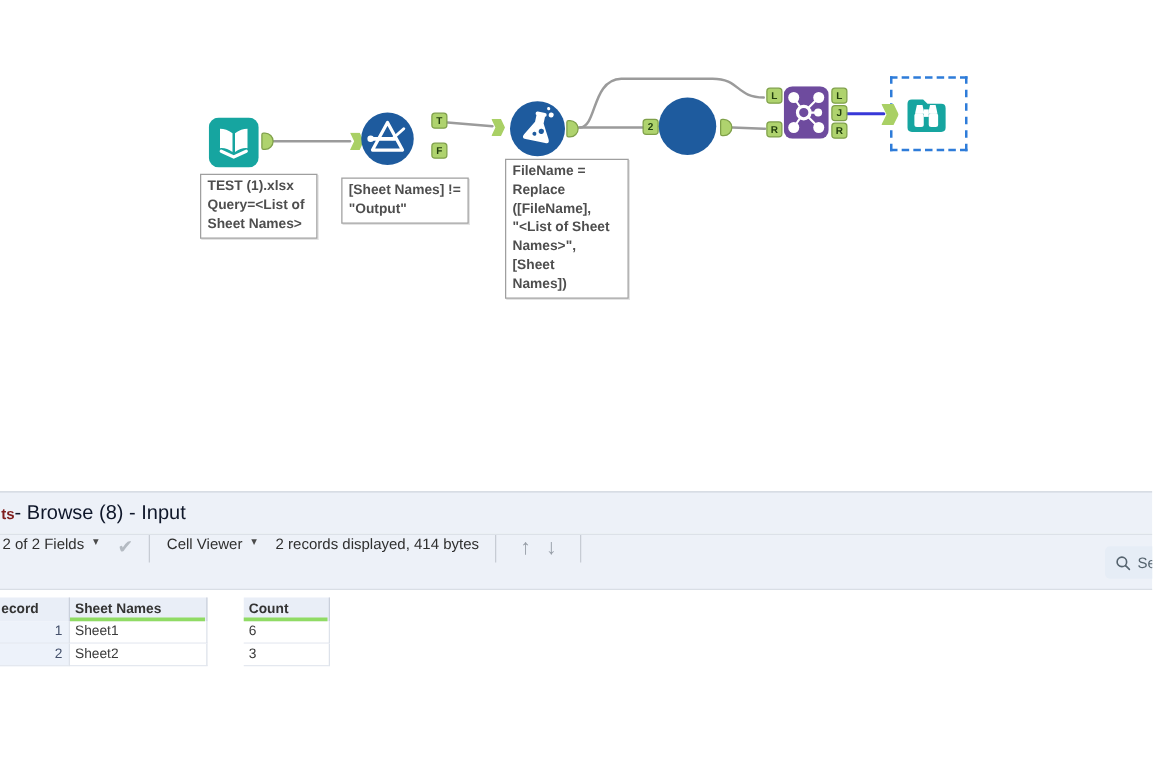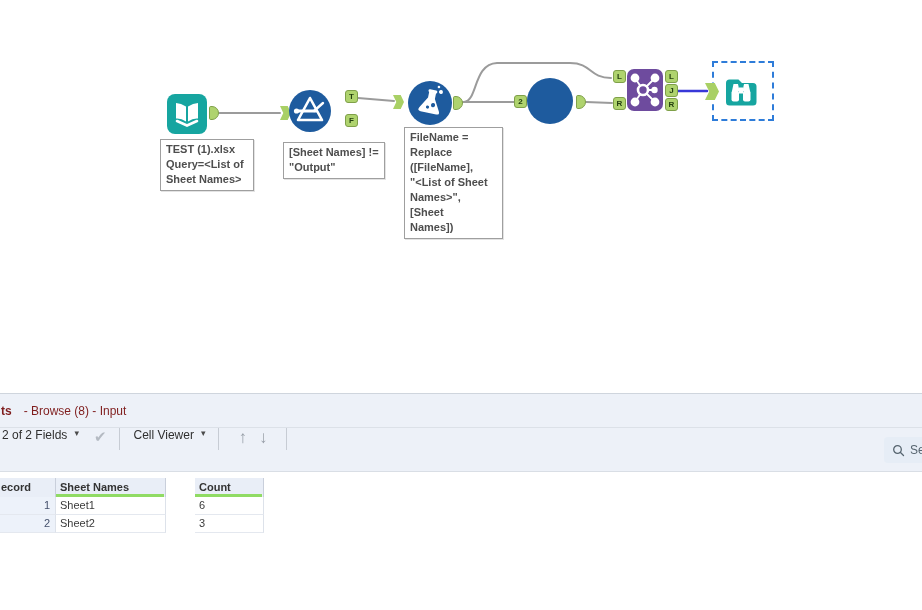--- a/index.html
+++ b/index.html
@@ -19,21 +19,21 @@
     clip-path:polygon(0% 0%,70% 0%,100% 50%,70% 100%,0% 100%,30% 50%);}
   .annotation{position:absolute;background:#fff;border:1px solid #9F9F9F;box-shadow:1px 1px 0 #E3E3E3;
     padding:2px 5px 3px 5px;font-size:11px;font-weight:bold;color:#4E4E4E;line-height:15px;
     white-space:pre-line;}
   .sel-box{position:absolute;border:2px dashed #2E7CD9;background:transparent;}
   
   .panel{position:absolute;left:0;top:393px;width:922px;height:217px;background:#fff;}
   .panel-header{position:absolute;left:0;top:0;width:922px;height:34px;background:#EDF1F8;
     border-top:1px solid #CFD5DD;box-sizing:border-box;display:flex;align-items:center;}
   .ph-bold{font-size:12px;font-weight:bold;color:#7f1d1d;margin-left:1px;}
-  .ph-rest{font-size:12px;color:#7f1d1d;margin-left:12px;}
+  .ph-rest{font-size:16px;color:#0f172a;margin-left:0;}
   .panel-toolbar{position:absolute;left:0;top:34px;width:922px;height:45px;background:#EDF1F8;
     border-top:1px solid #DCE1E8;border-bottom:1px solid #D9DEE5;box-sizing:border-box;
     display:flex;}
   .tb-text{font-size:12px;color:#2F2F2F;}
   .tb-caret{font-size:9px;color:#4A4A4A;margin-left:7px;}
   .tb-check{font-size:15px;color:#B4BAC2;margin-left:15px;}
   .vsep{width:1px;height:22px;background:#C7CCD4;margin:0 13px;}
   .tb-arrow{font-size:17px;color:#979EA7;margin:0 6px;}
   .search-pill{position:absolute;left:884px;top:9px;width:70px;height:26px;background:#E6EDF6;
     border-radius:4px;display:flex;align-items:center;padding-left:8px;box-sizing:border-box;}
@@ -135,21 +135,21 @@
         <path d="M23,14 h4.5 l1.5,7 h-7.5 Z" fill="#fff"></path>
         <rect x="18" y="17.5" width="4" height="6" fill="#fff"></rect>
         <rect x="10.5" y="20.5" width="7.5" height="11" rx="2" fill="#fff"></rect>
         <rect x="22" y="20.5" width="7.5" height="11" rx="2" fill="#fff"></rect>
       </svg>
     </div>
 
     <div class="annotation" style="left:160px;top:139px;width:82px;">TEST (1).xlsx
 Query=&lt;List of
 Sheet Names&gt;</div>
-    <div class="annotation" style="left:283px;top:142px;width:90px;">[Sheet Names] !=
+    <div class="annotation" style="left:273px;top:142px;width:90px;">[Sheet Names] !=
 "Output"</div>
     <div class="annotation" style="left:404px;top:127px;width:87px;">FileName =
 Replace
 ([FileName],
 "&lt;List of Sheet
 Names&gt;", [Sheet
 Names])</div>
   </div>
 
   <div class="panel">
@@ -159,20 +159,21 @@
       <span class="ph-rest">- Browse (8) - Input</span>
     </div>
 
     <div class="panel-toolbar">
       <span class="tb-text" style="margin-left:2px;">2 of 2 Fields</span>
       <span class="tb-caret">▾</span>
       <span class="tb-check">✔</span>
       <span class="vsep"></span>
       <span class="tb-text">Cell Viewer</span>
       <span class="tb-caret">▾</span>
+      <span class="tb-text" style="margin-left:15px;">2 records displayed, 414 bytes</span>
       <span class="vsep"></span>
       <span class="tb-arrow">↑</span>
       <span class="tb-arrow">↓</span>
       <span class="vsep"></span>
 
       <div class="search-pill">
         <svg width="13" height="13" viewBox="0 0 13 13">
           <circle cx="5.5" cy="5.5" r="3.8" stroke="#56646F" stroke-width="1.3" fill="none"></circle>
           <path d="M8.5,8.5 L11.5,11.5" stroke="#56646F" stroke-width="1.3" stroke-linecap="round"></path>
         </svg>

